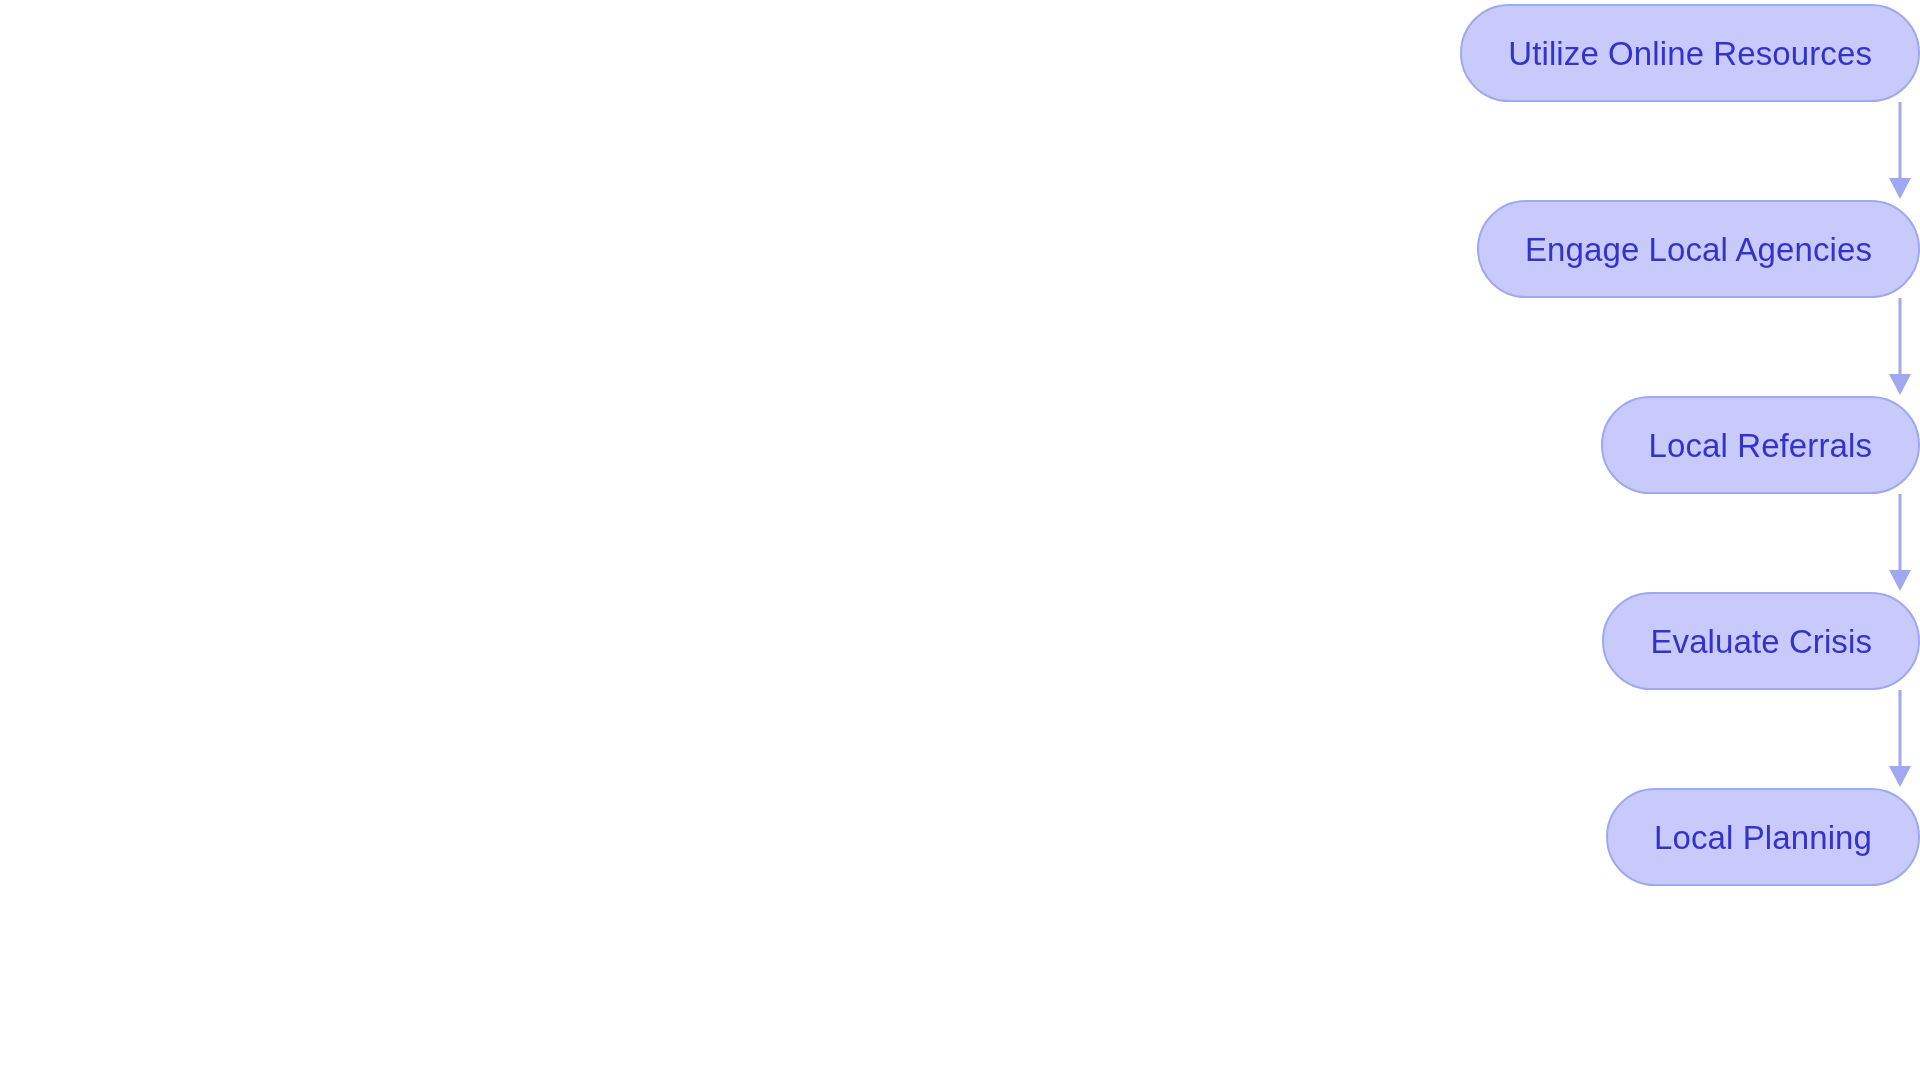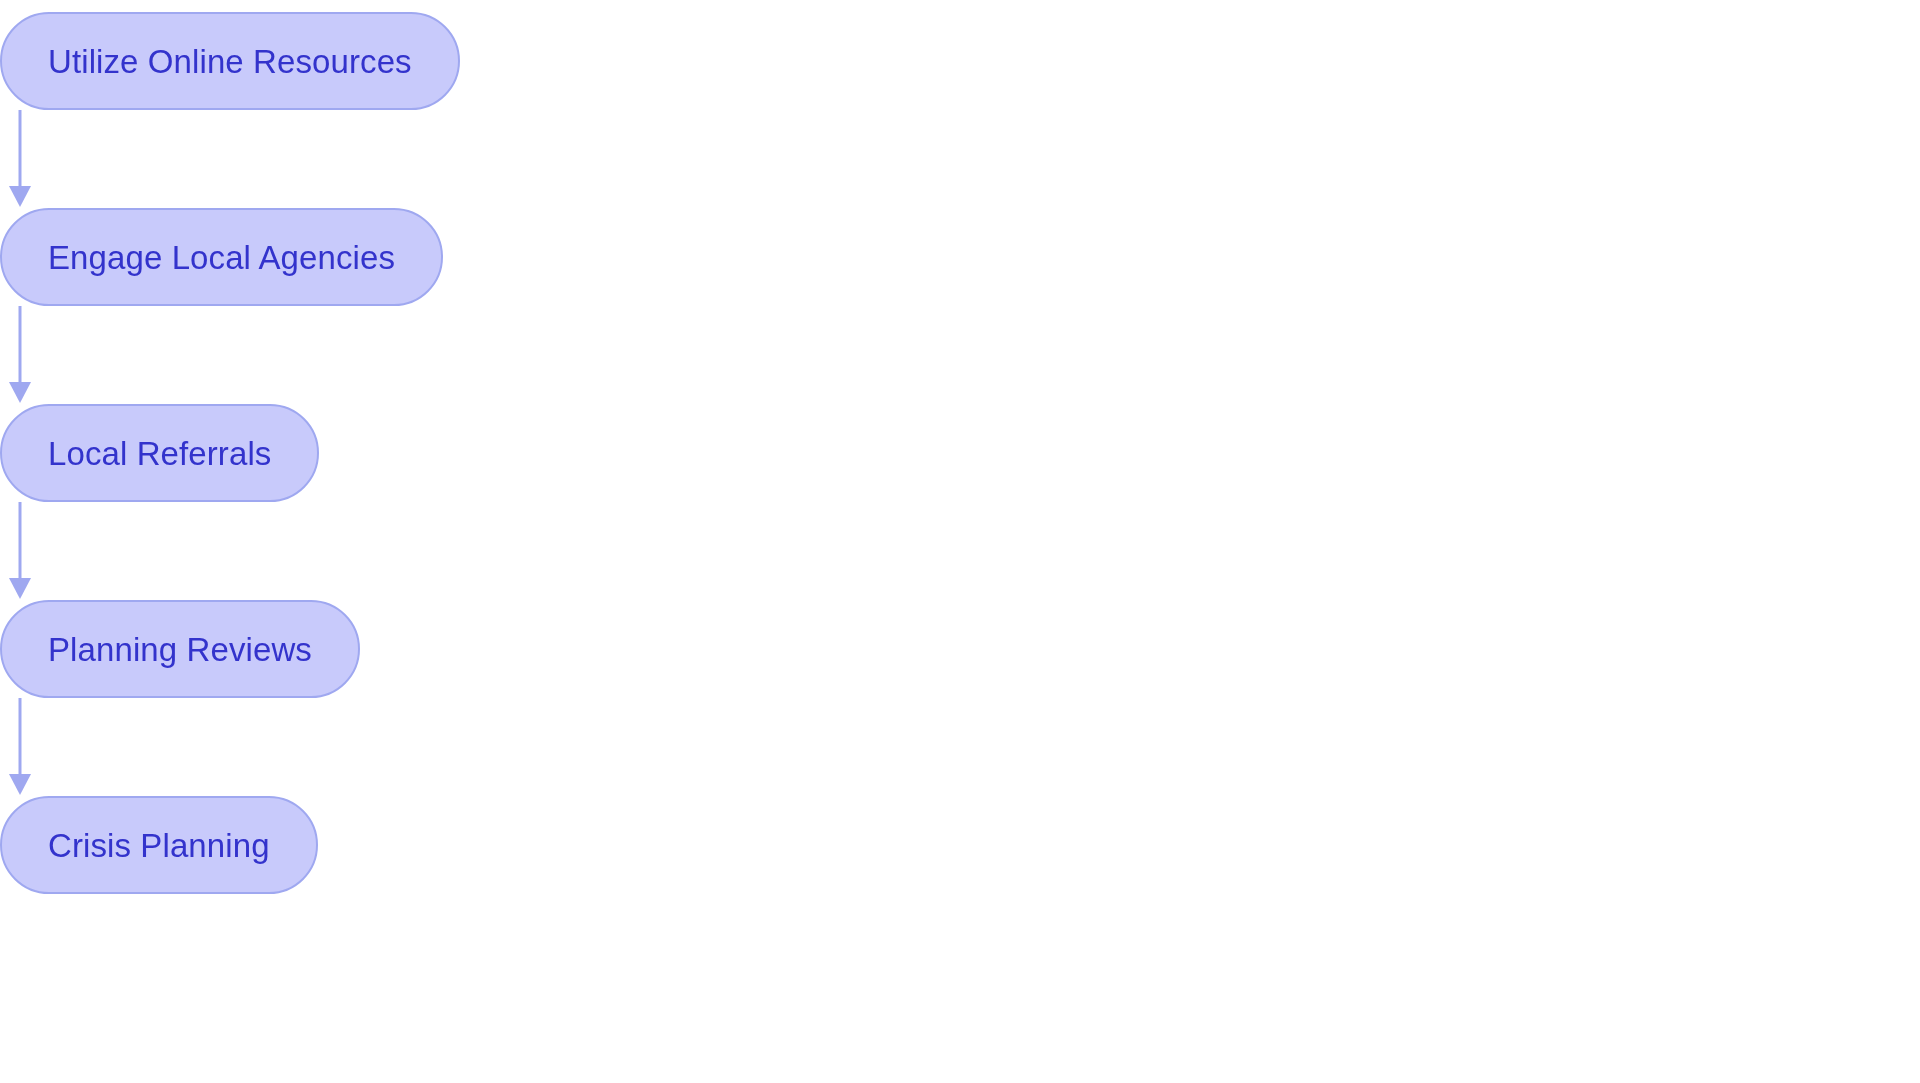--- a/index.html
+++ b/index.html
@@ -23,23 +23,23 @@
   }
 
   .flow-column {
     position: absolute;
     left: 0;
     top: 0;
     width: 1920px;
     height: 921px;
     display: flex;
     flex-direction: column;
-    align-items: flex-start;
+    align-items: flex-end;
     justify-content: flex-start;
-    padding-top: 12px;
+    padding-top: 4px;
     box-sizing: border-box;
   }
 
   .node {
     box-sizing: border-box;
     background: #c8cafb;
     border: 2px solid #9fa8f0;
     border-radius: 999px;
     color: #3333cc;
     display: flex;
@@ -101,28 +101,28 @@
     </div>
 
     <div class="connector">
       <svg width="24" height="98" viewBox="0 0 24 98" aria-hidden="true">
         <line x1="12" y1="0" x2="12" y2="80" stroke="#9fa8f0" stroke-width="3"></line>
         <polygon points="1,76 23,76 12,97" fill="#9fa8f0"></polygon>
       </svg>
     </div>
 
     <div class="node">
-      <span>Planning Reviews</span>
+      <span>Evaluate Crisis</span>
     </div>
 
     <div class="connector">
       <svg width="24" height="98" viewBox="0 0 24 98" aria-hidden="true">
         <line x1="12" y1="0" x2="12" y2="80" stroke="#9fa8f0" stroke-width="3"></line>
         <polygon points="1,76 23,76 12,97" fill="#9fa8f0"></polygon>
       </svg>
     </div>
 
     <div class="node">
-      <span>Crisis Planning</span>
+      <span>Local Planning</span>
     </div>
 
   </div>
 </div>
 
 </body></html>

